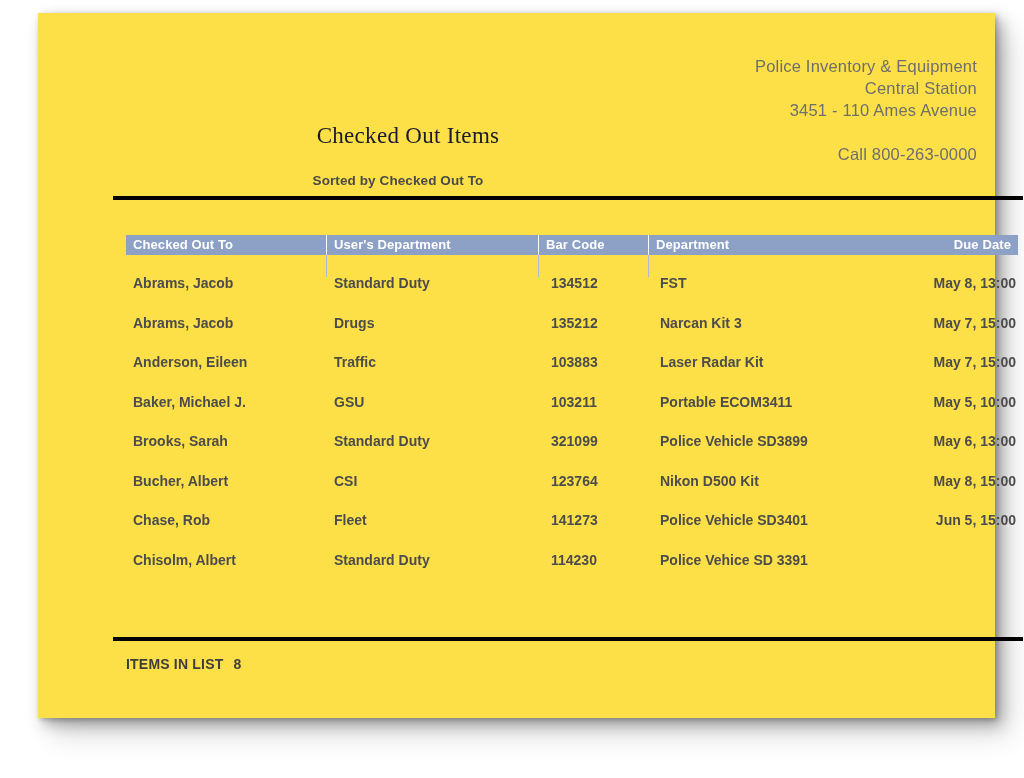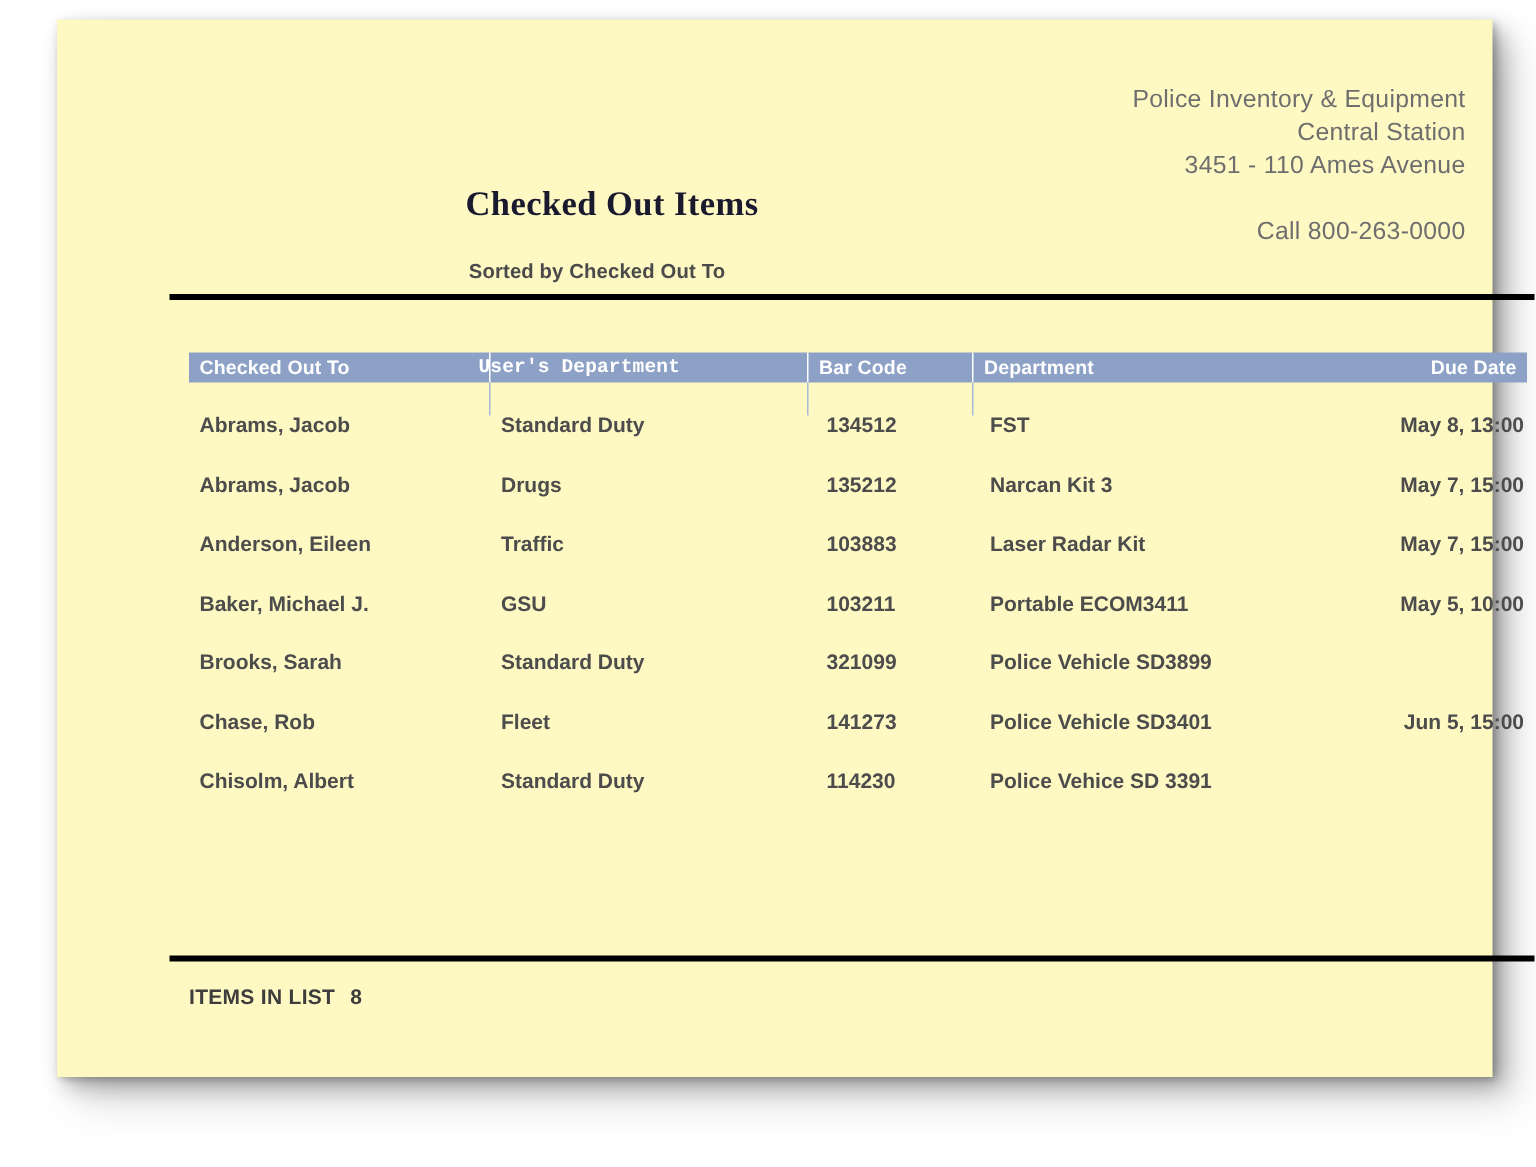--- a/index.html
+++ b/index.html
@@ -15,21 +15,21 @@
     font-family: "Liberation Sans", sans-serif;
   }
 
   
   #paper {
     position: absolute;
     left: 38px;
     top: 13px;
     width: 957px;
     height: 705px;
-    background: #fef9c3;
+    background: #fde047;
     box-shadow:
        6px 6px 14px rgba(0,0,0,0.30),
        2px 2px 5px  rgba(0,0,0,0.22),
       14px 16px 26px rgba(0,0,0,0.16);
   }
 
   
   #letterhead {
     position: absolute;
     right: 18px;
@@ -47,21 +47,21 @@
   
   #title-block {
     position: absolute;
     left: 0;
     top: 110px;
     width: 720px;
     text-align: center;
   }
   #report-title {
     font-family: "Liberation Serif", serif;
-    font-weight: bold;
+    font-weight: normal;
     font-size: 23px;
     color: #1a1a2e;
     letter-spacing: .3px;
     margin-left: 20px;
   }
   #report-subtitle {
     margin-top: 24px;
     font-size: 13.5px;
     font-weight: bold;
     color: #4a4a4a;
@@ -173,21 +173,21 @@
   </div>
 
   <div class="rule-thick" id="rule-top"></div>
   <div class="rule-thick" id="rule-bottom"></div>
 
   <div id="table-wrap">
 
     <div id="col-head">
       <div class="h" style="left:7px;">Checked Out To</div>
       <div class="sep" style="left:200px;"></div>
-      <div class="h" style="left:193px;font-family:Liberation Mono, monospace;">User's Department</div>
+      <div class="h" style="left:208px;">User's Department</div>
       <div class="sep" style="left:412px;"></div>
       <div class="h" style="left:420px;">Bar Code</div>
       <div class="sep" style="left:522px;"></div>
       <div class="h" style="left:530px;">Department</div>
       <div class="h" style="left:620px;width:265px;text-align:right;">Due Date</div>
     </div>
 
     <div class="tick" style="left:200px;"></div>
     <div class="tick" style="left:412px;"></div>
     <div class="tick" style="left:522px;"></div>
@@ -219,20 +219,28 @@
           <span class="cell c-dept">GSU</span>
           <span class="cell c-code">103211</span>
           <span class="cell c-desc">Portable ECOM3411</span>
           <span class="cell c-due">May 5,  10:00</span>
         </div>
         <div class="row">
           <span class="cell c-name">Brooks, Sarah</span>
           <span class="cell c-dept">Standard Duty</span>
           <span class="cell c-code">321099</span>
           <span class="cell c-desc">Police Vehicle SD3899</span>
+          <span class="cell c-due">May 6,  13:00</span>
+        </div>
+        <div class="row">
+          <span class="cell c-name">Bucher, Albert</span>
+          <span class="cell c-dept">CSI</span>
+          <span class="cell c-code">123764</span>
+          <span class="cell c-desc">Nikon D500 Kit</span>
+          <span class="cell c-due">May 8,  15:00</span>
         </div>
         <div class="row">
           <span class="cell c-name">Chase, Rob</span>
           <span class="cell c-dept">Fleet</span>
           <span class="cell c-code">141273</span>
           <span class="cell c-desc">Police Vehicle SD3401</span>
           <span class="cell c-due">Jun 5,   15:00</span>
         </div>
         <div class="row">
           <span class="cell c-name">Chisolm, Albert</span>

